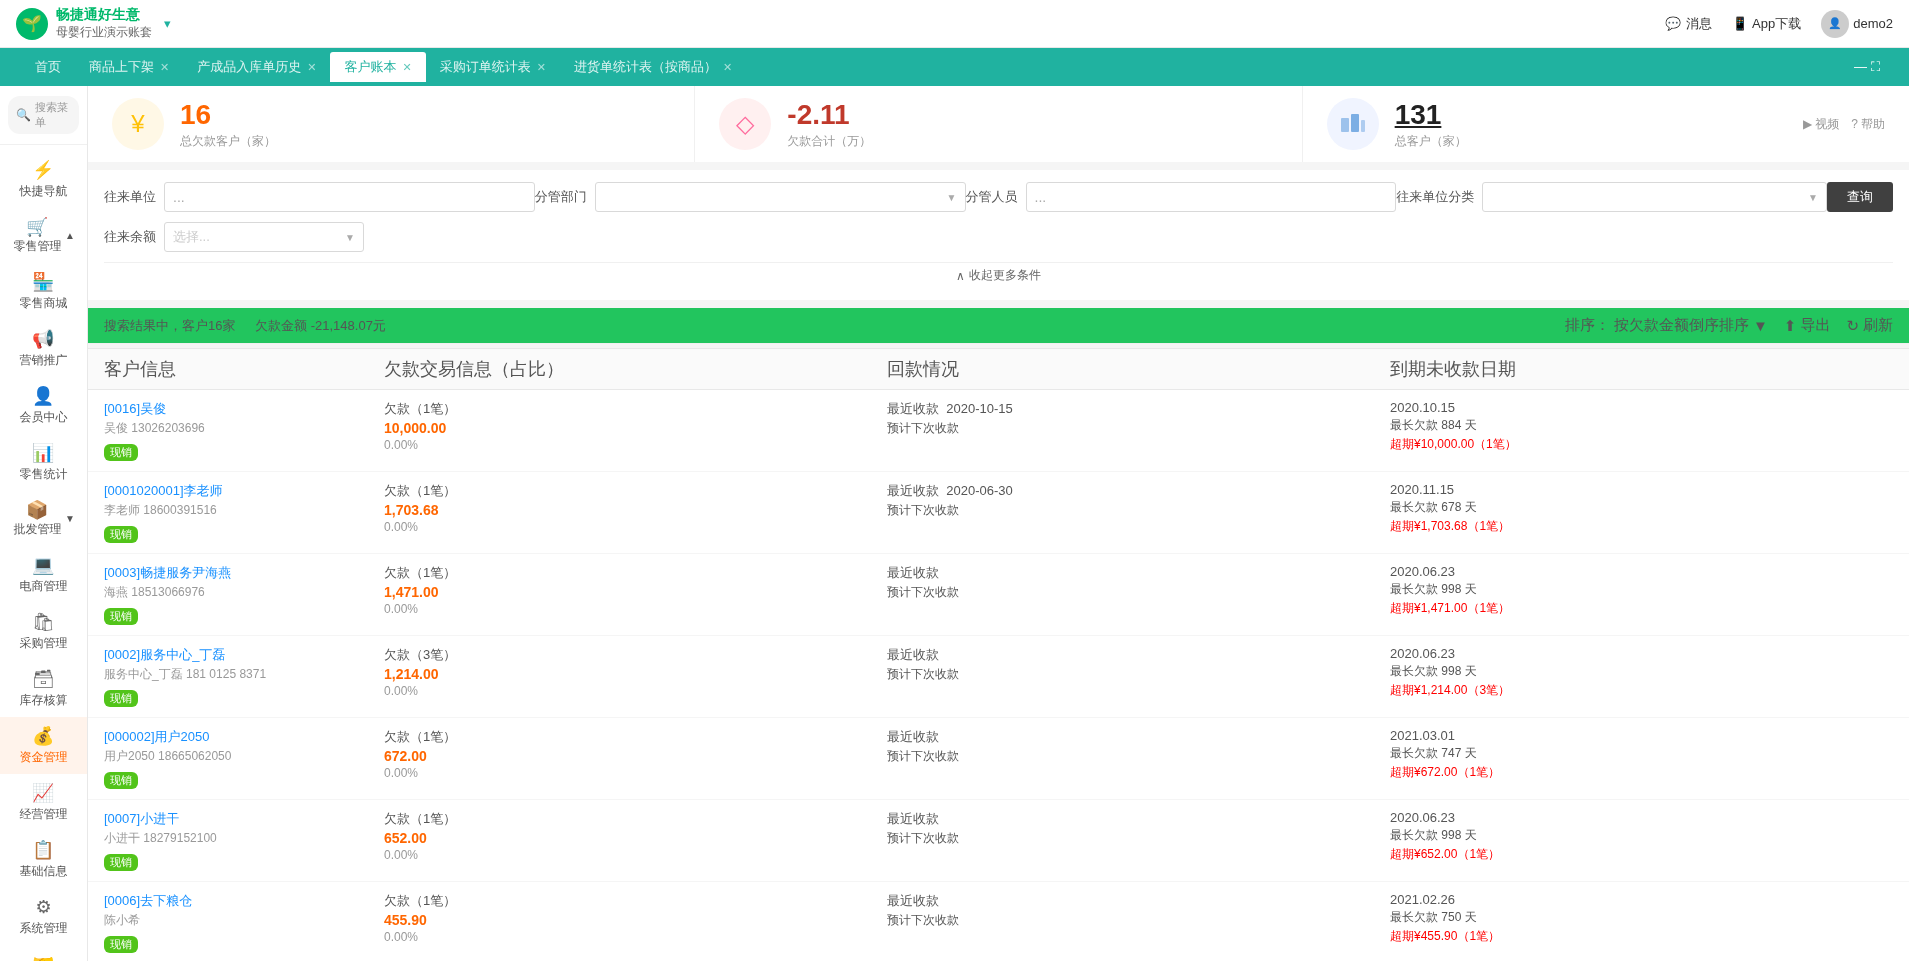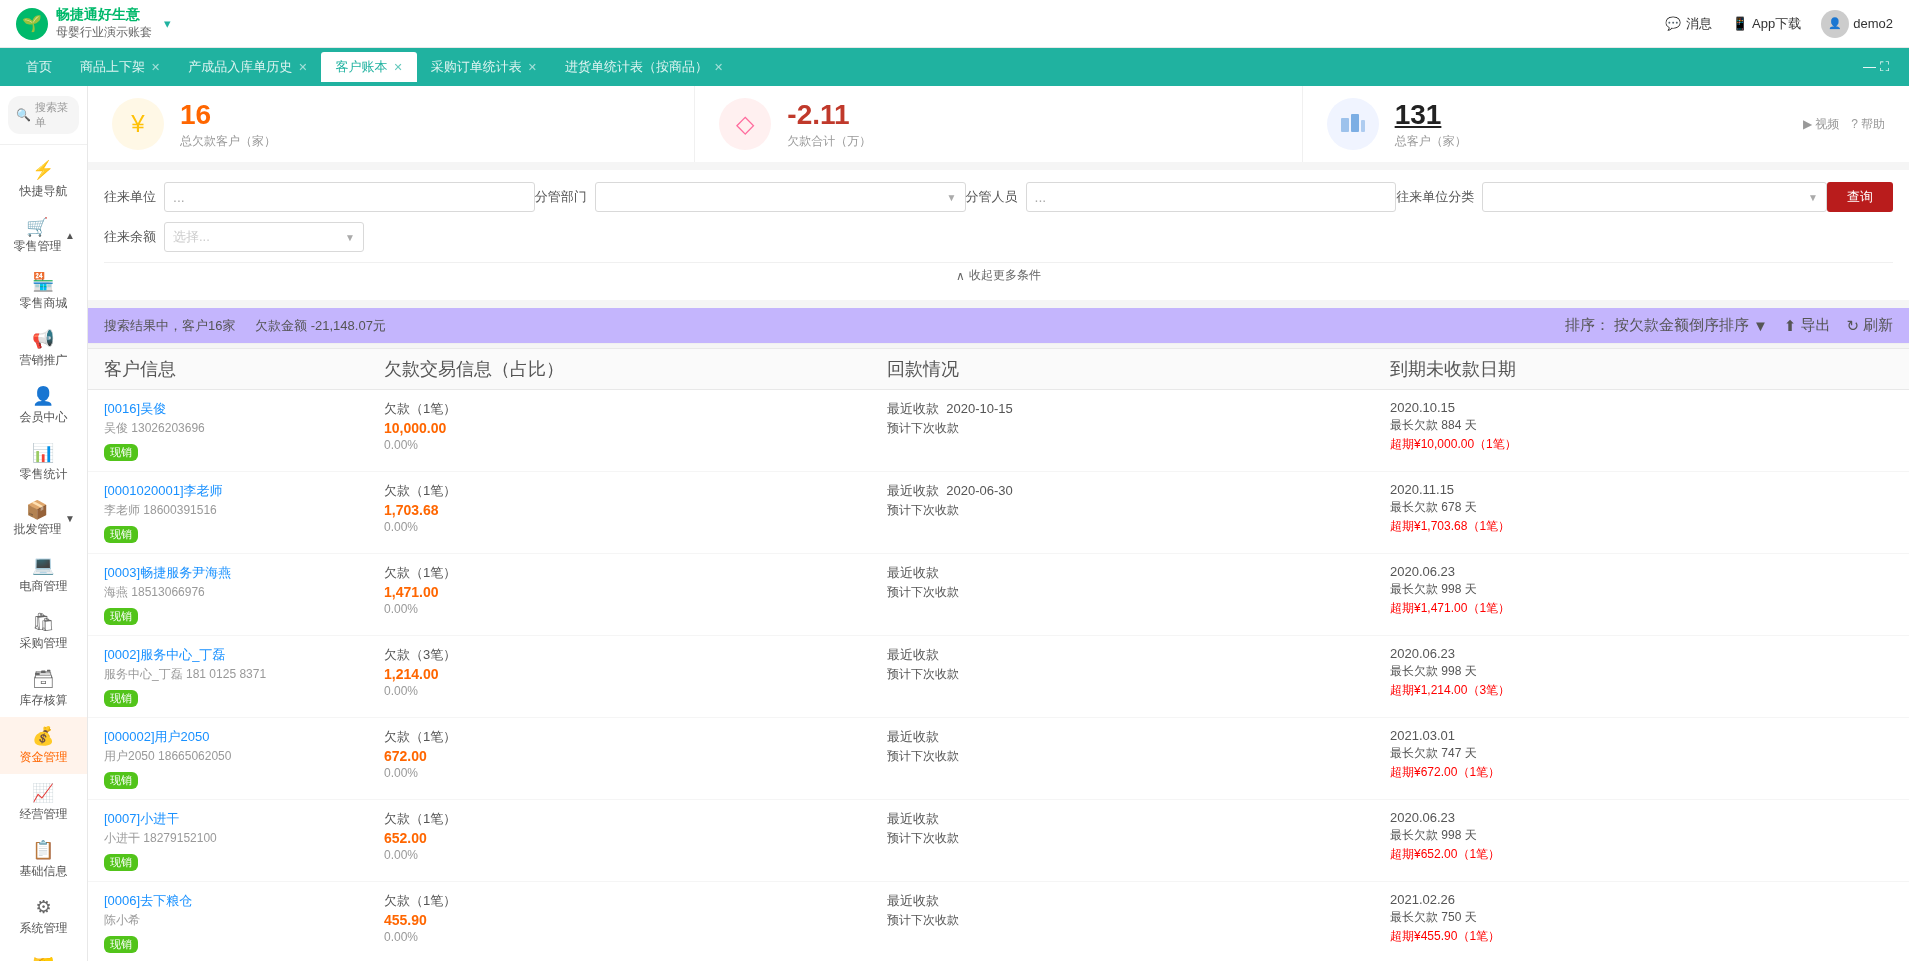--- a/index.html
+++ b/index.html
@@ -22,21 +22,21 @@
     .header-right { display: flex; align-items: center; gap: 20px; }
     .header-btn { display: flex; align-items: center; gap: 4px; font-size: 13px; color: #333; cursor: pointer; }
     .header-avatar { width: 28px; height: 28px; border-radius: 50%; background: #ccc; display: flex; align-items: center; justify-content: center; font-size: 11px; }
 
     
     .tab-bar {
       display: flex;
       background: #20b2a0;
       height: 38px;
       align-items: center;
-      padding: 0 12px;
+      padding: 0 21px;
     }
     .tab-item {
       display: flex;
       align-items: center;
       padding: 0 14px;
       height: 30px;
       color: rgba(255,255,255,0.85);
       font-size: 13px;
       cursor: pointer;
       border-radius: 3px 3px 0 0;
@@ -139,21 +139,21 @@
       font-size: 13px;
       background: #fff;
       display: flex;
       align-items: center;
       justify-content: space-between;
       cursor: pointer;
     }
     .filter-dots { color: #aaa; font-size: 14px; }
     .filter-arrow { color: #aaa; font-size: 10px; }
     .query-btn {
-      background: #b91c1c;
+      background: #404040;
       color: #fff;
       border: none;
       border-radius: 3px;
       padding: 6px 20px;
       font-size: 13px;
       cursor: pointer;
       white-space: nowrap;
     }
     .collapse-btn {
       display: flex;
@@ -166,21 +166,21 @@
       padding: 4px 0;
       border-top: 1px solid #f0f0f0;
     }
 
     
     .results-bar {
       display: flex;
       align-items: center;
       justify-content: space-between;
       padding: 8px 16px;
-      background: #c4b5fd;
+      background: #22c55e;
       margin-bottom: 4px;
       border-bottom: 1px solid #f0f0f0;
       gap: 32px;
     }
     .results-info { font-size: 13px; color: #555; }
     .results-right { display: flex; align-items: center; gap: 16px; font-size: 15px; color: #555; }
     .sort-select { display: flex; align-items: center; gap: 4px; cursor: pointer; }
     .action-btn { display: flex; align-items: center; gap: 4px; cursor: pointer; color: #555; }
 
     

